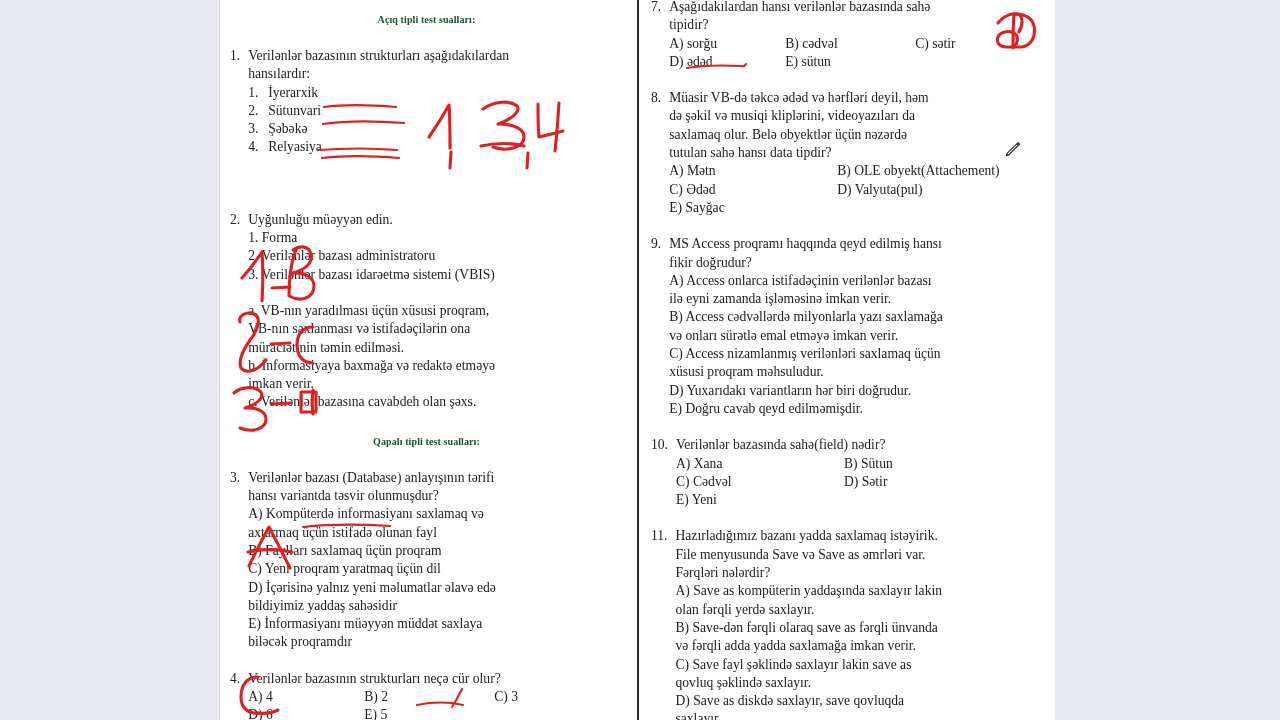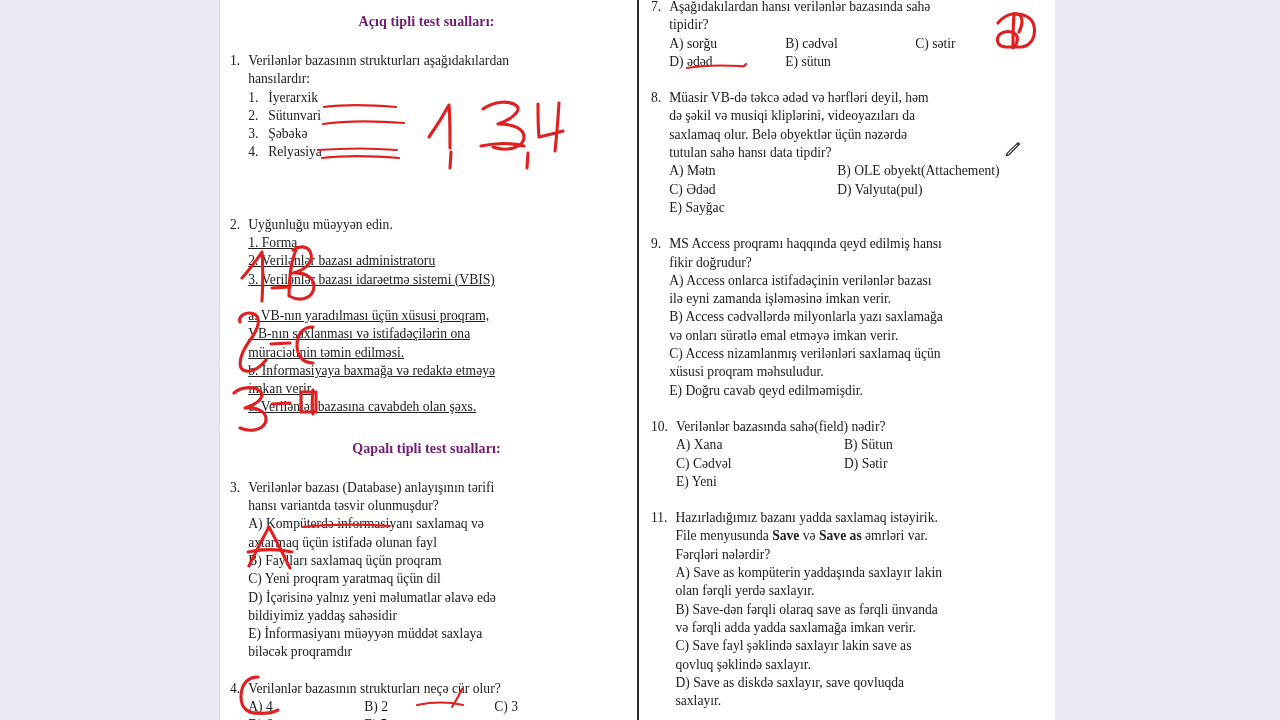--- a/index.html
+++ b/index.html
@@ -65,22 +65,22 @@
   #right-column {
     left: 421px;
     width: 414px;
     height: 720px;
     padding: 0 12px 0 10px;
   }
 
   .section-heading {
     text-align: center;
     font-weight: bold;
-    font-size: 14px;
-    color: #701a75;
+    font-size: 10px;
+    color: #14532d;
     letter-spacing: 0.1px;
     margin: 0 0 22px 0;
   }
 
   
   .question {
     display: flex;
     align-items: flex-start;
     color: #202020;
     font-size: 13.6px;
@@ -102,25 +102,25 @@
 
   .q-line { white-space: pre-wrap; }
 
   
   .sub-list { margin: 0; }
   .sub-row { display: flex; align-items: flex-start; }
   .sub-num { flex: 0 0 20px; }
   .sub-text { flex: 1 1 auto; position: relative; display: inline-block; }
 
   
-  .flat-line { white-space: pre-wrap; text-decoration: underline; }
+  .flat-line { white-space: pre-wrap; }
   .spacer-md { height: 18px; }
   .spacer-lg { height: 26px; }
 
-  .bold { font-weight: bold; }
+  .bold { font-weight: normal; }
 
   
   .opt-grid { display: grid; }
   .opt-grid.cols3 { grid-template-columns: 116px 130px auto; }
   .opt-grid.cols2 { grid-template-columns: 168px auto; }
   .opt-cell { white-space: pre; }
 
   
   #annotation-layer {
     position: absolute;
@@ -303,20 +303,21 @@
         <div class="q-num">9.</div>
         <div class="q-body">
           <div class="q-line">MS Access proqramı haqqında qeyd edilmiş hansı</div>
           <div class="q-line">fikir doğrudur?</div>
           <div class="q-line">A) Access onlarca istifadəçinin verilənlər bazası</div>
           <div class="q-line">ilə eyni zamanda işləməsinə imkan verir.</div>
           <div class="q-line">B) Access cədvəllərdə milyonlarla yazı saxlamağa</div>
           <div class="q-line">və onları sürətlə emal etməyə imkan verir.</div>
           <div class="q-line">C) Access nizamlanmış verilənləri saxlamaq üçün</div>
           <div class="q-line">xüsusi proqram məhsuludur.</div>
+          <div class="q-line">D) Yuxarıdakı variantların hər biri doğrudur.</div>
           <div class="q-line">E) Doğru cavab qeyd edilməmişdir.</div>
         </div>
       </div>
 
       <div class="spacer-md"></div>
 
       <div class="question">
         <div class="q-num">10.</div>
         <div class="q-body">
           <div class="q-line">Verilənlər bazasında sahə(field) nədir?</div>

